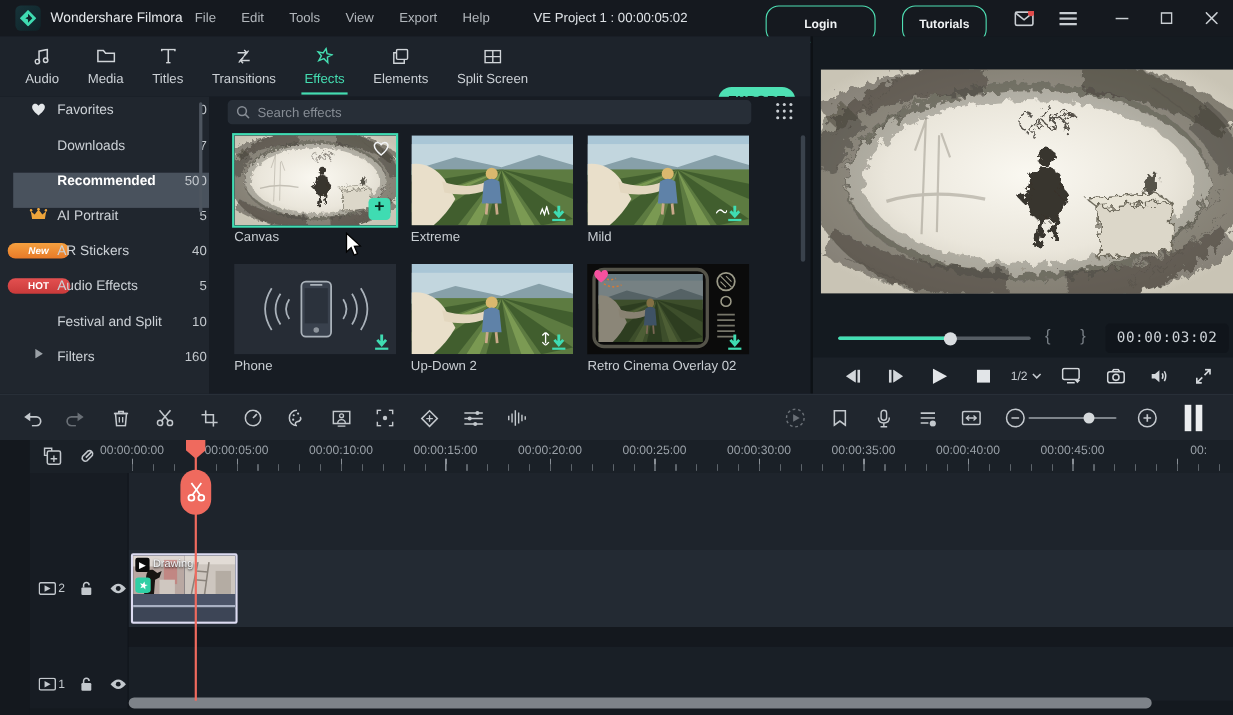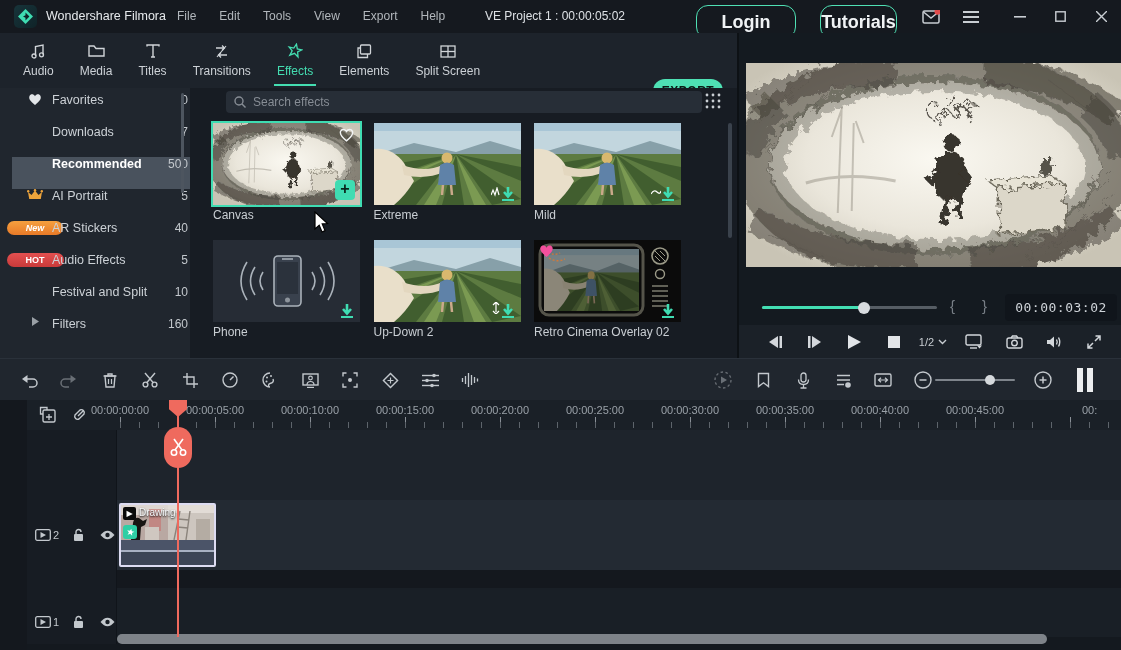--- a/index.html
+++ b/index.html
@@ -7,21 +7,21 @@
   body { font-family:"Liberation Sans","DejaVu Sans",sans-serif; }
   #app { position:relative; width:1121px; height:650px; background:#14181e; overflow:hidden; color:#d4d8dc; }
 
   
   #titlebar { position:absolute; left:0; top:0; width:1121px; height:33px; background:#15191f; display:flex; align-items:center; }
   #logo { position:absolute; left:14px; top:5px; width:23px; height:23px; border-radius:5px; background:linear-gradient(135deg,#17343a,#0f2328); display:flex; align-items:center; justify-content:center; }
   #appname { position:absolute; left:46px; top:9px; font-size:12.5px; color:#e6e9ec; }
   #menus { position:absolute; left:177px; top:9px; display:flex; gap:23px; font-size:12px; color:#b2b7bc; }
   .menu-item { cursor:default; }
   #project-title { position:absolute; left:430px; top:9px; width:250px; text-align:center; font-size:12px; color:#dde1e5; }
-  .pill-btn { position:absolute; top:5px; height:34px; border:1.5px solid #4fe0b4; border-radius:12px; color:#f0f3f5; font-size:18px; font-weight:bold; display:flex; align-items:center; justify-content:center; background:transparent;text-align:right; }
+  .pill-btn { position:absolute; top:5px; height:34px; border:1.5px solid #4fe0b4; border-radius:12px; color:#f0f3f5; font-size:11px; font-weight:bold; display:flex; align-items:center; justify-content:center; background:transparent;text-align:right; }
   #login-btn { left:696px; width:100px; }
   #tutorials-btn { left:820px; width:77px; }
   .tb-icon { position:absolute; top:8px; width:20px; height:18px; display:flex; align-items:center; justify-content:center; }
   .win-btn { position:absolute; top:0; width:40px; height:33px; display:flex; align-items:center; justify-content:center; color:#c9ced3; }
 
   
   #tabbar { position:absolute; left:0; top:33px; width:737px; height:55px; background:#1d232b; }
   #tabs { position:absolute; left:10px; top:0; display:flex; }
   .tab { position:relative; padding:9px 13px 0 13px; height:55px; display:flex; flex-direction:column; align-items:center; gap:4px; font-size:12px; color:#ccd1d6; }
   .tab .t-ic { height:18px; display:flex; align-items:center; }
@@ -38,21 +38,21 @@
   .side-item.selected { background:#49525d; }
   .side-item.selected .lbl { font-weight:bold; color:#fff; }
   .badge { font-size:9px; font-weight:bold; color:#fff; border-radius:8px; padding:2px 19px; font-style:italic; }
   .badge.new { background:linear-gradient(180deg,#f5a03f,#e87a28); }
   .badge.hot { background:linear-gradient(180deg,#e35050,#c93a3a); font-style:normal; }
   #side-scroll { position:absolute; left:181px; top:5px; width:3px; height:100px; background:#4d555f; border-radius:2px; }
   #panel-collapse { position:absolute; left:191px; top:210px; width:10px; height:18px; color:#a8adb3; font-size:9px; display:flex; align-items:center; }
 
   
   #effects-panel { position:absolute; left:190px; top:88px; width:547px; height:270px; background:#171c23; }
-  #search-box { position:absolute; left:36px; top:3px; width:476px; height:22px; background:#272e37; border-radius:4px; display:flex; align-items:center; }
+  #search-box { position:absolute; left:17px; top:3px; width:476px; height:22px; background:#272e37; border-radius:4px; display:flex; align-items:center; }
   #search-input { background:transparent; border:none; outline:none; color:#c9ced3; font-size:12px; width:420px; font-family:inherit; }
   #search-input::placeholder { color:#878d95; }
   #grid-btn { position:absolute; left:515px; top:5px; width:18px; height:18px; }
   .tile { position:absolute; width:147px; height:82px; background:#262c34; overflow:hidden; }
   .tile.sel { outline:2px solid #3fdcb2; outline-offset:0; }
   .tile-label { position:absolute; width:150px; height:15px; font-size:12px; color:#c9ced3; white-space:nowrap; }
   .tile-art { position:absolute; left:0; top:0; width:100%; height:100%; }
   .heart-fav { position:absolute; right:6px; top:5px; }
   .plus-btn { position:absolute; right:5px; bottom:5px; width:20px; height:20px; border-radius:4px; background:#3fdcb2; color:#09231a; font-size:16px; font-weight:bold; line-height:18px; text-align:center; }
   .dl-badge { position:absolute; right:6px; bottom:3px; }

